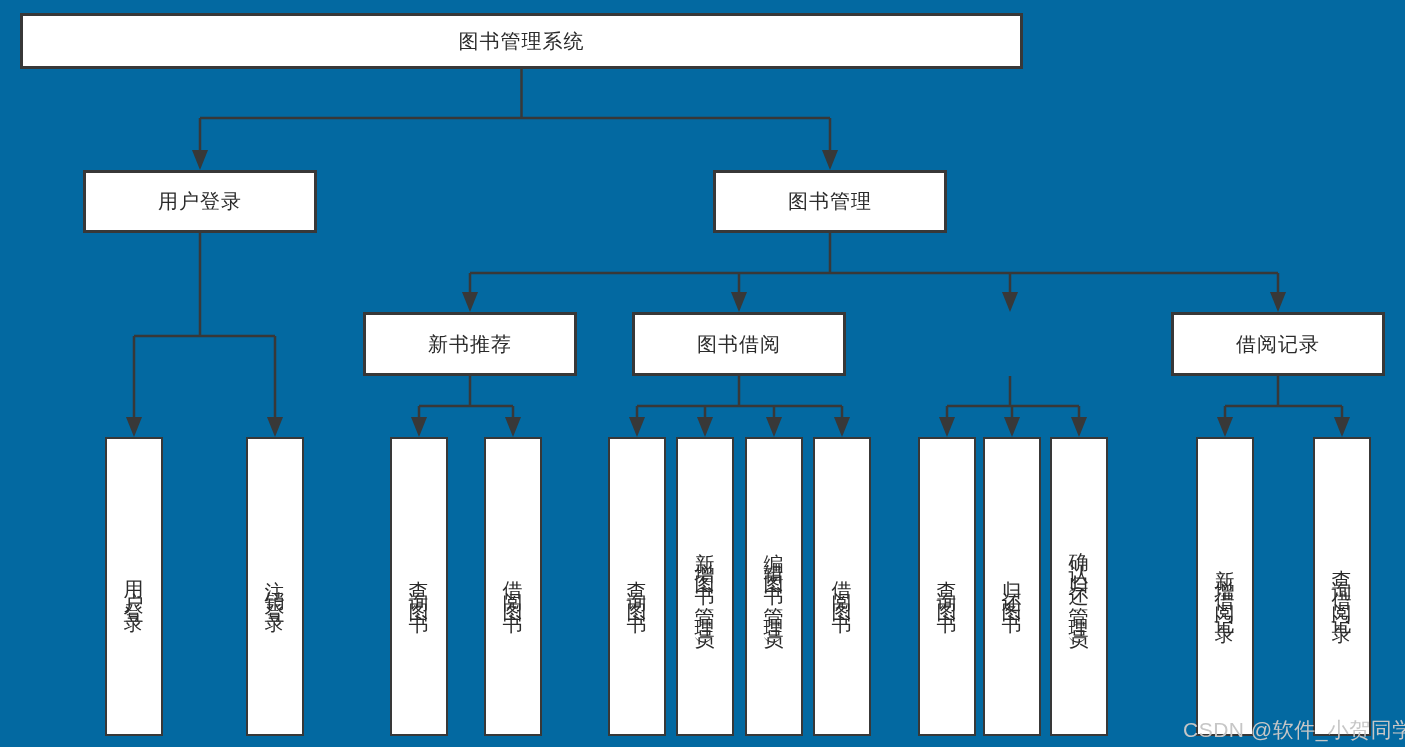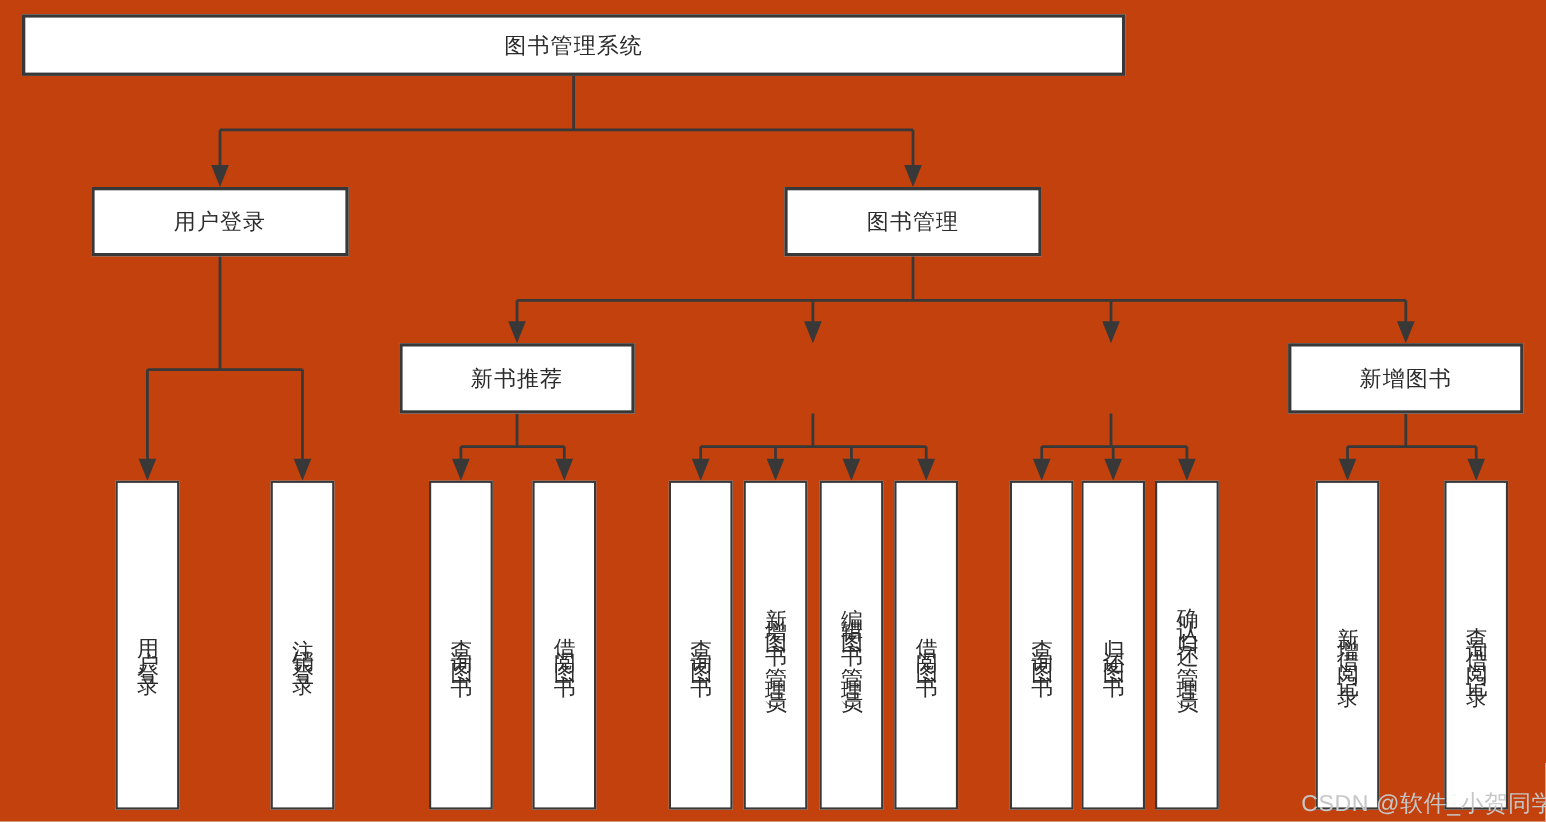--- a/index.html
+++ b/index.html
@@ -1,20 +1,20 @@
 <!DOCTYPE html>
 <html><head>
 <meta charset="utf-8">
 <style>
   html, body { margin: 0; padding: 0; background: #ffffff; }
   #canvas {
     position: relative;
     width: 1405px;
     height: 747px;
-    background: #c2410c;
+    background: #0369a1;
     overflow: hidden;
     font-family: "Liberation Sans", "DejaVu Sans", sans-serif;
     color: #2b2b2b;
   }
   #connectors {
     position: absolute;
     left: 0; top: 0;
     width: 1405px; height: 747px;
     pointer-events: none;
   }
@@ -109,22 +109,25 @@
   <div class="box lv2" style="left:83px;">
     <span class="htext">用户登录</span>
   </div>
   <div class="box lv3" style="left:363px;">
     <span class="htext">新书推荐</span>
   </div>
 
   <div class="box lv2" style="left:713px;">
     <span class="htext">图书管理</span>
   </div>
+  <div class="box lv3" style="left:632px;">
+    <span class="htext">图书借阅</span>
+  </div>
   <div class="box lv3" style="left:1171px;">
-    <span class="htext">新增图书</span>
+    <span class="htext">借阅记录</span>
   </div>
 
   <div class="box leaf" style="left:105px;">
     <span class="vtext">用户登录</span>
   </div>
   <div class="box leaf" style="left:246px;">
     <span class="vtext">注销登录</span>
   </div>
 
   <div class="box leaf" style="left:390px;">

